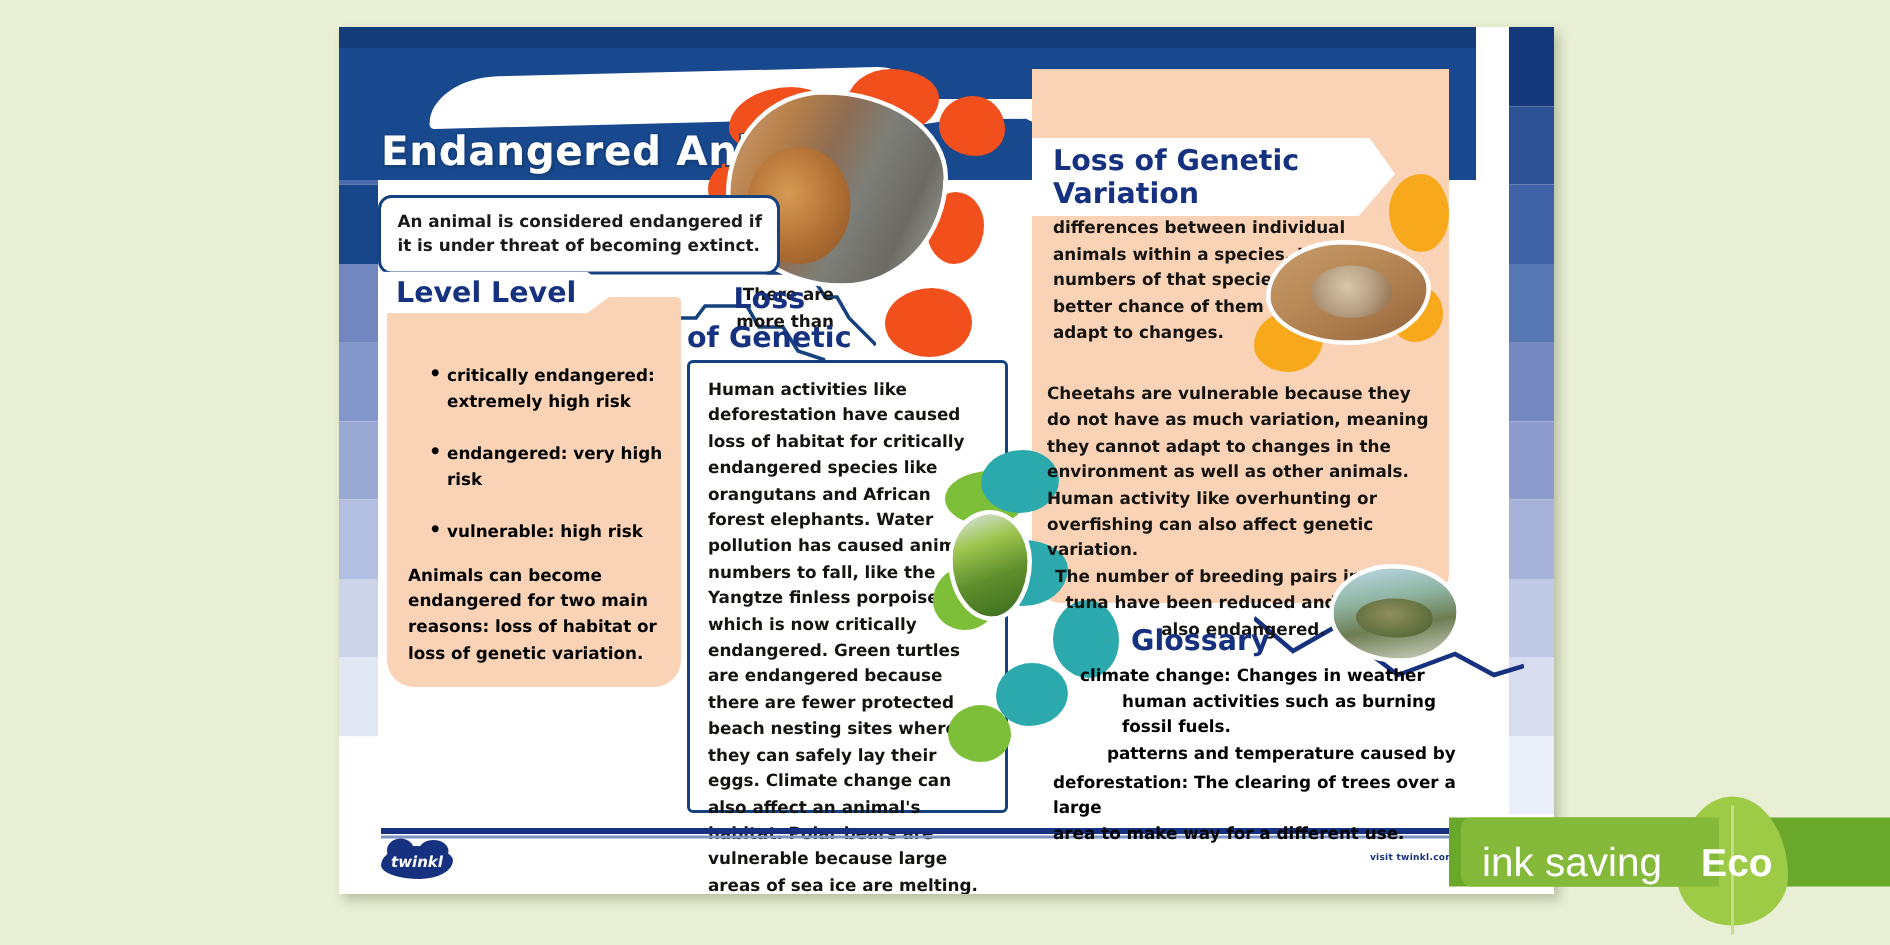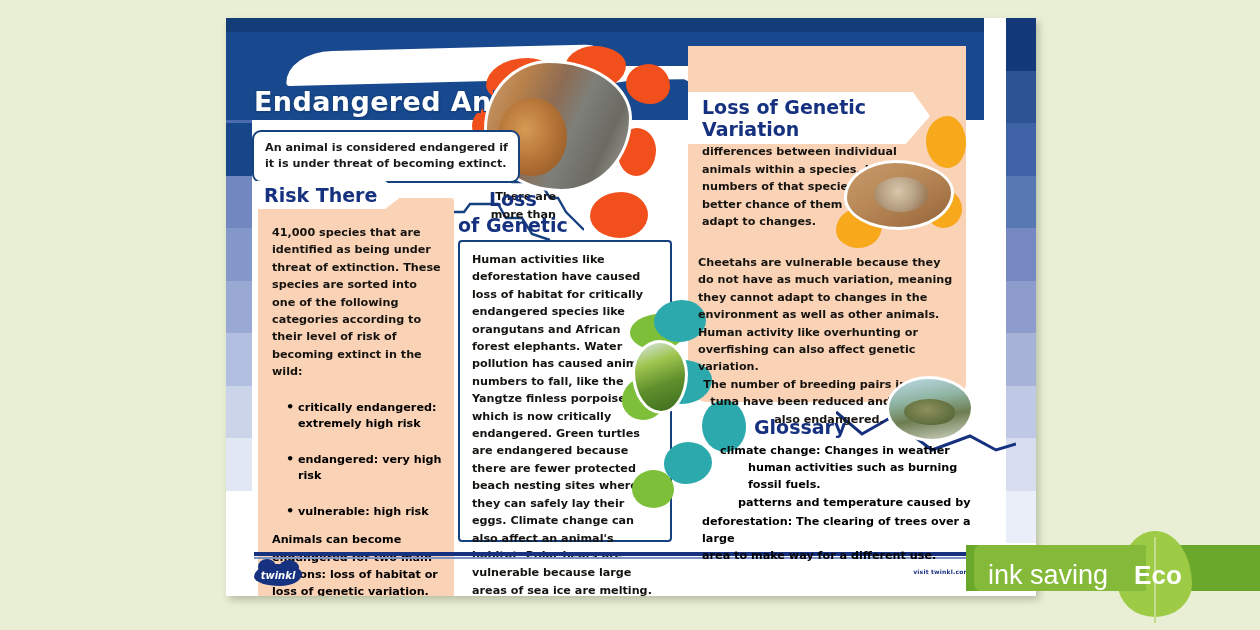--- a/index.html
+++ b/index.html
@@ -262,25 +262,24 @@
 
     <div class="title-wrap">
       <div class="main-title">Endangered Animals</div>
     </div>
 
     <div class="intro-box">
       <p>An animal is considered endangered if it is under threat of becoming extinct.</p>
     </div>
 
     <div class="risk-head">
-      <span>Risk There</span>
+      <span>Level Level</span>
     </div>
     <div class="risk-lead">There are more than</div>
     <div class="risk-panel">
-      <p class="body-txt">41,000 species that are identified as being under threat of extinction. These species are sorted into one of the following categories according to their level of risk of becoming extinct in the wild:</p>
       <ul class="risk-bullets">
         <li>critically endangered: extremely high risk</li>
         <li>endangered: very high risk</li>
         <li>vulnerable: high risk</li>
       </ul>
       <div class="risk-tail">
         <p>Animals can become endangered for two main reasons: loss of habitat or loss of genetic variation.</p>
       </div>
     </div>
 

